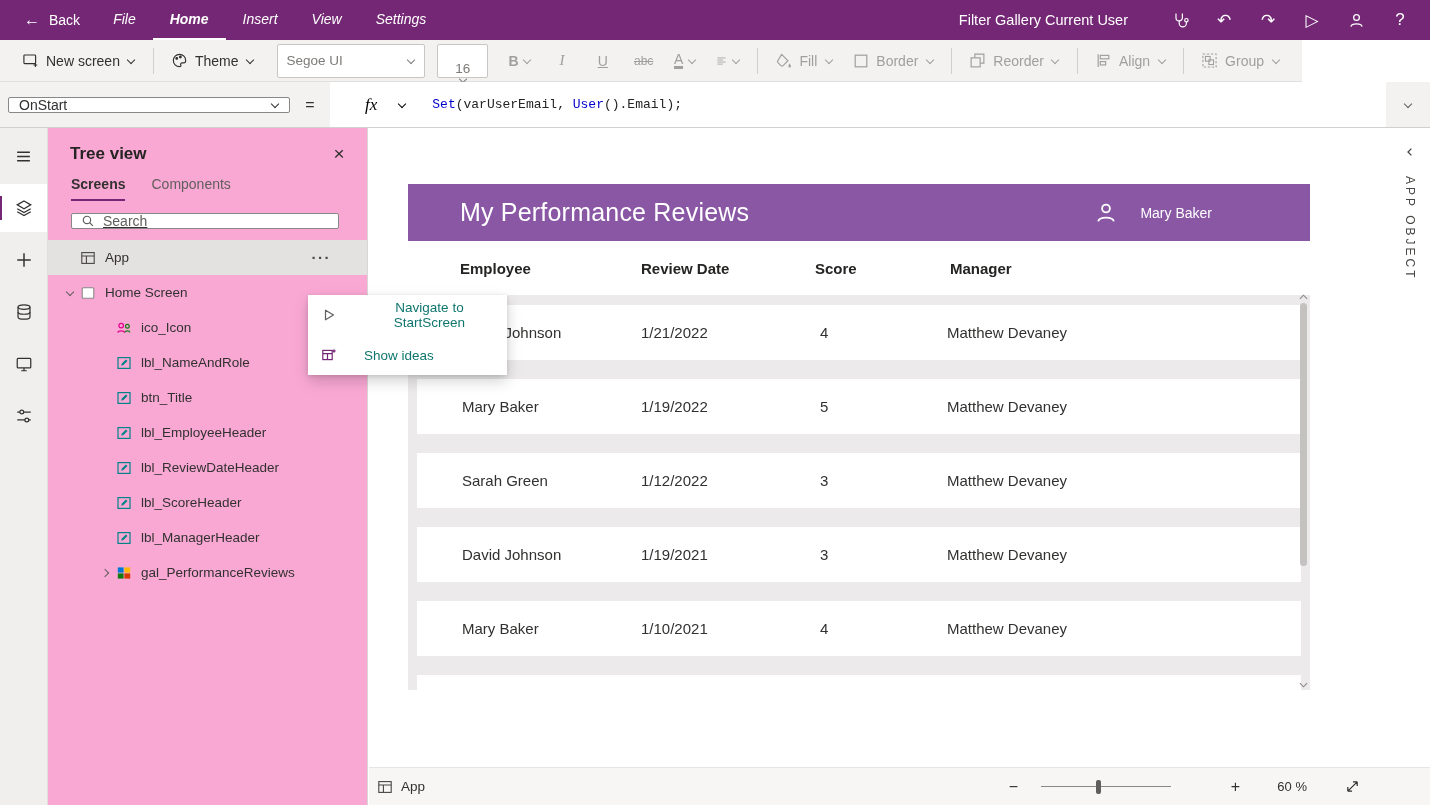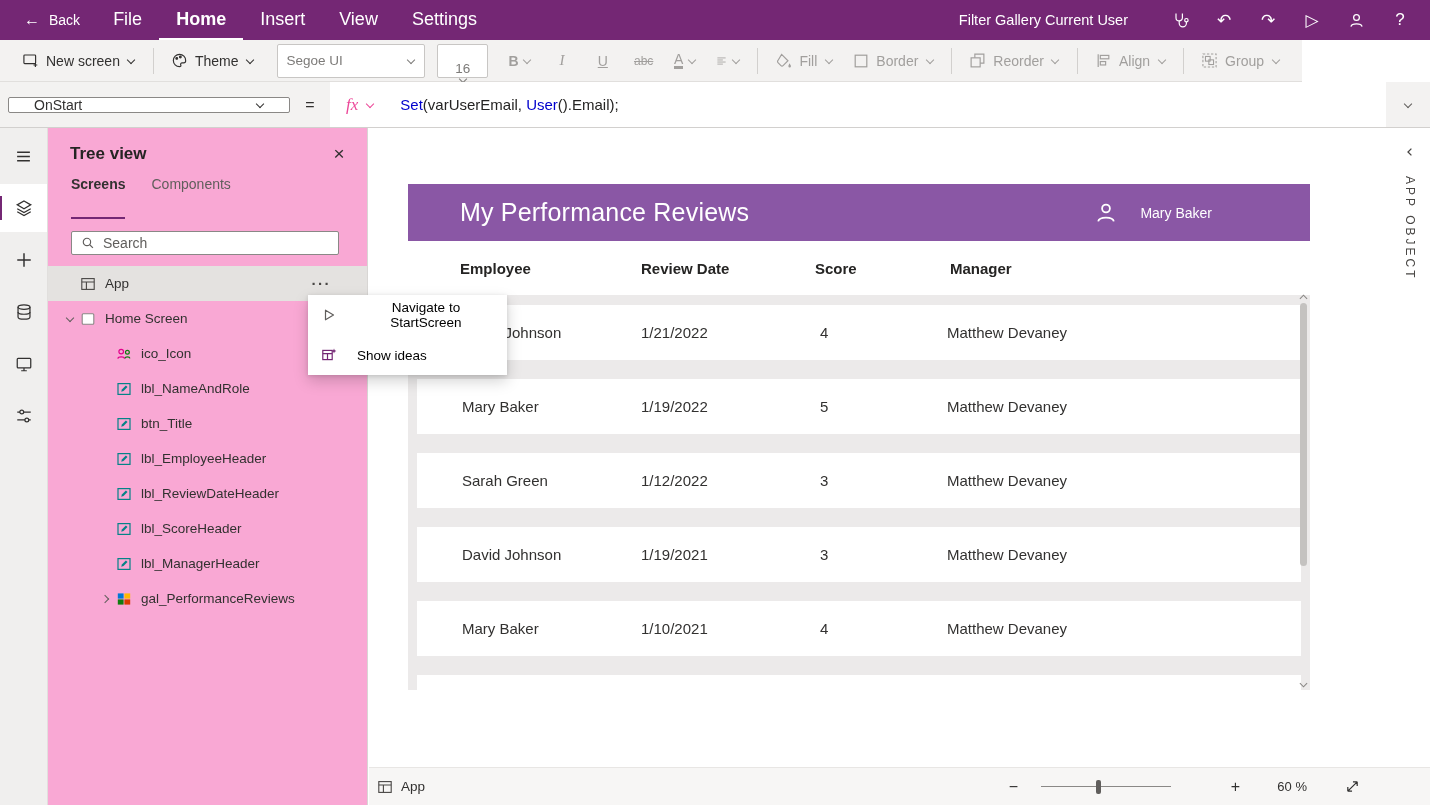--- a/index.html
+++ b/index.html
@@ -6,21 +6,21 @@
   html,body{width:1430px;height:805px;}
   body{font-family:"Liberation Sans","DejaVu Sans",sans-serif;font-size:14px;color:#323130;background:#fff;overflow:hidden;position:relative;}
   button{font:inherit;background:none;border:none;color:inherit;cursor:pointer;}
   svg{display:block;}
 
   
   .topbar{position:absolute;left:0;top:0;width:1430px;height:40px;background:#742774;color:#fff;display:flex;align-items:stretch;z-index:10;}
   .tb-back{display:flex;align-items:center;gap:9px;padding:0 16px 0 24px;font-size:14px;}
   .tb-back .arrow{font-size:16px;line-height:1;}
   .tb-menus{display:flex;align-items:stretch;}
-  .tb-menu{padding:8px 17px;display:flex;align-items:center;font-size:18px;border-bottom:2px solid transparent;}
+  .tb-menu{padding:8px 17px;display:flex;align-items:center;font-size:14px;border-bottom:2px solid transparent;font-style:italic;}
   .tb-menu.active{border-bottom-color:#fff;font-weight:700;}
   .tb-title{margin-left:auto;display:flex;align-items:center;font-size:14.5px;padding-right:30px;white-space:nowrap;}
   .tb-icons{display:flex;align-items:center;padding-right:8px;}
   .tb-icons button{width:44px;height:40px;display:flex;align-items:center;justify-content:center;font-size:17px;color:#fff;}
 
   
   .ribbon{position:absolute;left:0;top:40px;width:1302px;height:42px;background:#f3f2f1;border-bottom:1px solid #e1dfdd;display:flex;align-items:center;padding:0 12px;}
   .rb-btn{display:flex;align-items:center;gap:7px;height:32px;padding:0 10px;color:#323130;font-size:14px;white-space:nowrap;}
   .rb-btn.disabled{color:#a19f9d;}
   .rb-sep{width:1px;height:26px;background:#d2d0ce;margin:0 7px;flex:none;}
@@ -32,46 +32,46 @@
   .g-italic{font-style:italic;font-family:"Liberation Serif",serif;font-size:15px;}
   .g-underline{text-decoration:underline;}
   .g-strike{text-decoration:line-through;font-size:12px;}
   .g-fontcolor{border-bottom:3px solid #a19f9d;line-height:1.05;}
   .chev{width:9px;height:9px;display:inline-block;position:relative;flex:none;}
   .chev::before{content:"";position:absolute;left:1.5px;top:0.5px;width:5px;height:5px;border-right:1.4px solid currentColor;border-bottom:1.4px solid currentColor;transform:rotate(45deg);}
   .chev.right::before{transform:rotate(-45deg);left:0.5px;top:1.5px;}
 
   
   .formulabar{position:absolute;left:0;top:82px;width:1430px;height:46px;background:#f3f2f1;border-bottom:1px solid #d2d0ce;display:flex;align-items:center;}
-  .fb-prop{width:282px;height:16px;margin-left:8px;background:#fff;border:1px solid #8a8886;border-radius:2px;display:flex;align-items:center;justify-content:space-between;padding:0 25px;font-size:14px;color:#323130;flex:none;}
+  .fb-prop{width:282px;height:16px;margin-left:8px;background:#fff;border:1px solid #8a8886;border-radius:2px;display:flex;align-items:center;justify-content:space-between;padding:0 10px;font-size:14px;color:#323130;flex:none;}
   .fb-eq{width:40px;text-align:center;font-size:16px;color:#323130;flex:none;}
   .fb-input-wrap{flex:1;height:45px;background:#fff;display:flex;align-items:center;}
-  .fb-fx{display:flex;align-items:center;gap:7px;padding:0 14px 0 16px;font-size:14px;color:#ec4899;flex:none;}
+  .fb-fx{display:flex;align-items:center;gap:20px;padding:0 14px 0 16px;font-size:14px;color:#000000;flex:none;margin-left:19px;}
   .fb-fx .fxg{font-style:italic;font-family:"Liberation Serif",serif;font-size:17px;}
-  .fb-formula{font-family:Liberation Sans, sans-serif;font-size:15px;padding-left:12px;white-space:pre;}
+  .fb-formula{font-family:Liberation Mono, monospace;font-size:13px;padding-left:12px;white-space:pre;}
   .tok-function{color:#0000cd;}
   .tok-ident{color:#252423;}
   .tok-punct{color:#252423;}
   .fb-expand{width:44px;height:45px;display:flex;align-items:center;justify-content:center;color:#605e5c;flex:none;}
 
   
   .rail{position:absolute;left:0;top:128px;width:48px;height:677px;background:#f0efee;border-right:1px solid #e1dfdd;display:flex;flex-direction:column;gap:4px;padding-top:4px;z-index:5;}
   .rail button{height:48px;display:flex;align-items:center;justify-content:center;color:#323130;position:relative;flex:none;}
   .rail button.sel{background:#fff;}
   .rail button.sel::before{content:"";position:absolute;left:0;top:12px;bottom:12px;width:2px;background:#742774;}
 
   
   .tree{position:absolute;left:48px;top:128px;width:320px;height:677px;background:#f9a8d4;border-right:1px solid #d8d6d4;z-index:5;}
   .tree-head{display:flex;align-items:center;justify-content:space-between;padding:14px 16px 4px 22px;}
   .tree-title{font-size:17px;font-weight:700;color:#252423;}
   .tree-close{color:#323130;font-size:19px;width:24px;height:24px;display:flex;align-items:center;justify-content:center;}
   .tree-tabs{display:flex;gap:26px;padding:6px 0 0 23px;}
-  .tree-tab{font-size:14px;color:#605e5c;padding-bottom:25px;border-bottom:2px solid transparent;}
+  .tree-tab{font-size:14px;color:#605e5c;padding-bottom:7px;border-bottom:2px solid transparent;}
   .tree-tab.active{color:#323130;font-weight:700;border-bottom-color:#742774;}
-  .tree-search{margin:12px 28px 0 23px;height:24px;background:#fff;border:1px solid #8a8886;border-radius:2px;display:flex;align-items:center;padding:0 9px;gap:8px;}
+  .tree-search{margin:12px 28px 0 23px;height:16px;background:#fff;border:1px solid #8a8886;border-radius:2px;display:flex;align-items:center;padding:0 9px;gap:8px;text-decoration:underline;}
   .tree-search input{border:none;outline:none;flex:1;font:inherit;font-size:14px;color:#323130;background:transparent;min-width:0;}
   .tree-search input::placeholder{color:#605e5c;}
   .tree-items{padding-top:11px;}
   .titem{height:35px;display:flex;align-items:center;font-size:13.5px;color:#323130;}
   .titem.sel{background:#e4e2e0;}
   .titem.lvl0{padding-left:12px;}
   .titem.lvl1{padding-left:48px;}
   .texp{width:20px;display:flex;justify-content:center;color:#605e5c;flex:none;}
   .tico{width:24px;display:flex;justify-content:flex-start;align-items:center;flex:none;}
   .tlabel{margin-left:1px;white-space:nowrap;}
@@ -102,21 +102,21 @@
   .zbtn{font-size:16px;color:#323130;width:20px;text-align:center;}
   .zbtn.zplus{margin-left:36px;}
   .sb-slider{width:130px;height:16px;position:relative;display:flex;align-items:center;}
   .sb-slider .track{width:100%;height:1px;background:#8a8886;}
   .sb-slider .thumb{position:absolute;left:42%;top:1px;width:5px;height:14px;background:#605e5c;border-radius:2px;}
   .sb-pct{font-size:13px;margin-left:14px;white-space:nowrap;}
   .sb-expand{margin-left:20px;}
 
   
   .ctxmenu{position:absolute;left:308px;top:295px;width:199px;background:#fff;box-shadow:0 6px 14px rgba(0,0,0,.18),0 1px 4px rgba(0,0,0,.12);z-index:50;}
-  .cm-item{height:40px;display:flex;align-items:center;gap:20px;padding:0 12px 0 13px;font-size:13.5px;color:#000000;}
+  .cm-item{height:40px;display:flex;align-items:center;gap:27px;padding:0 12px 0 13px;font-size:13.5px;color:#0f766e;}
   .cm-item.hover{background:#f3f2f1;}
 </style>
 </head>
 <body>
 
 <header class="topbar">
   <button class="tb-back">
     <span class="arrow">←</span>
     <span>Back</span>
   </button>

